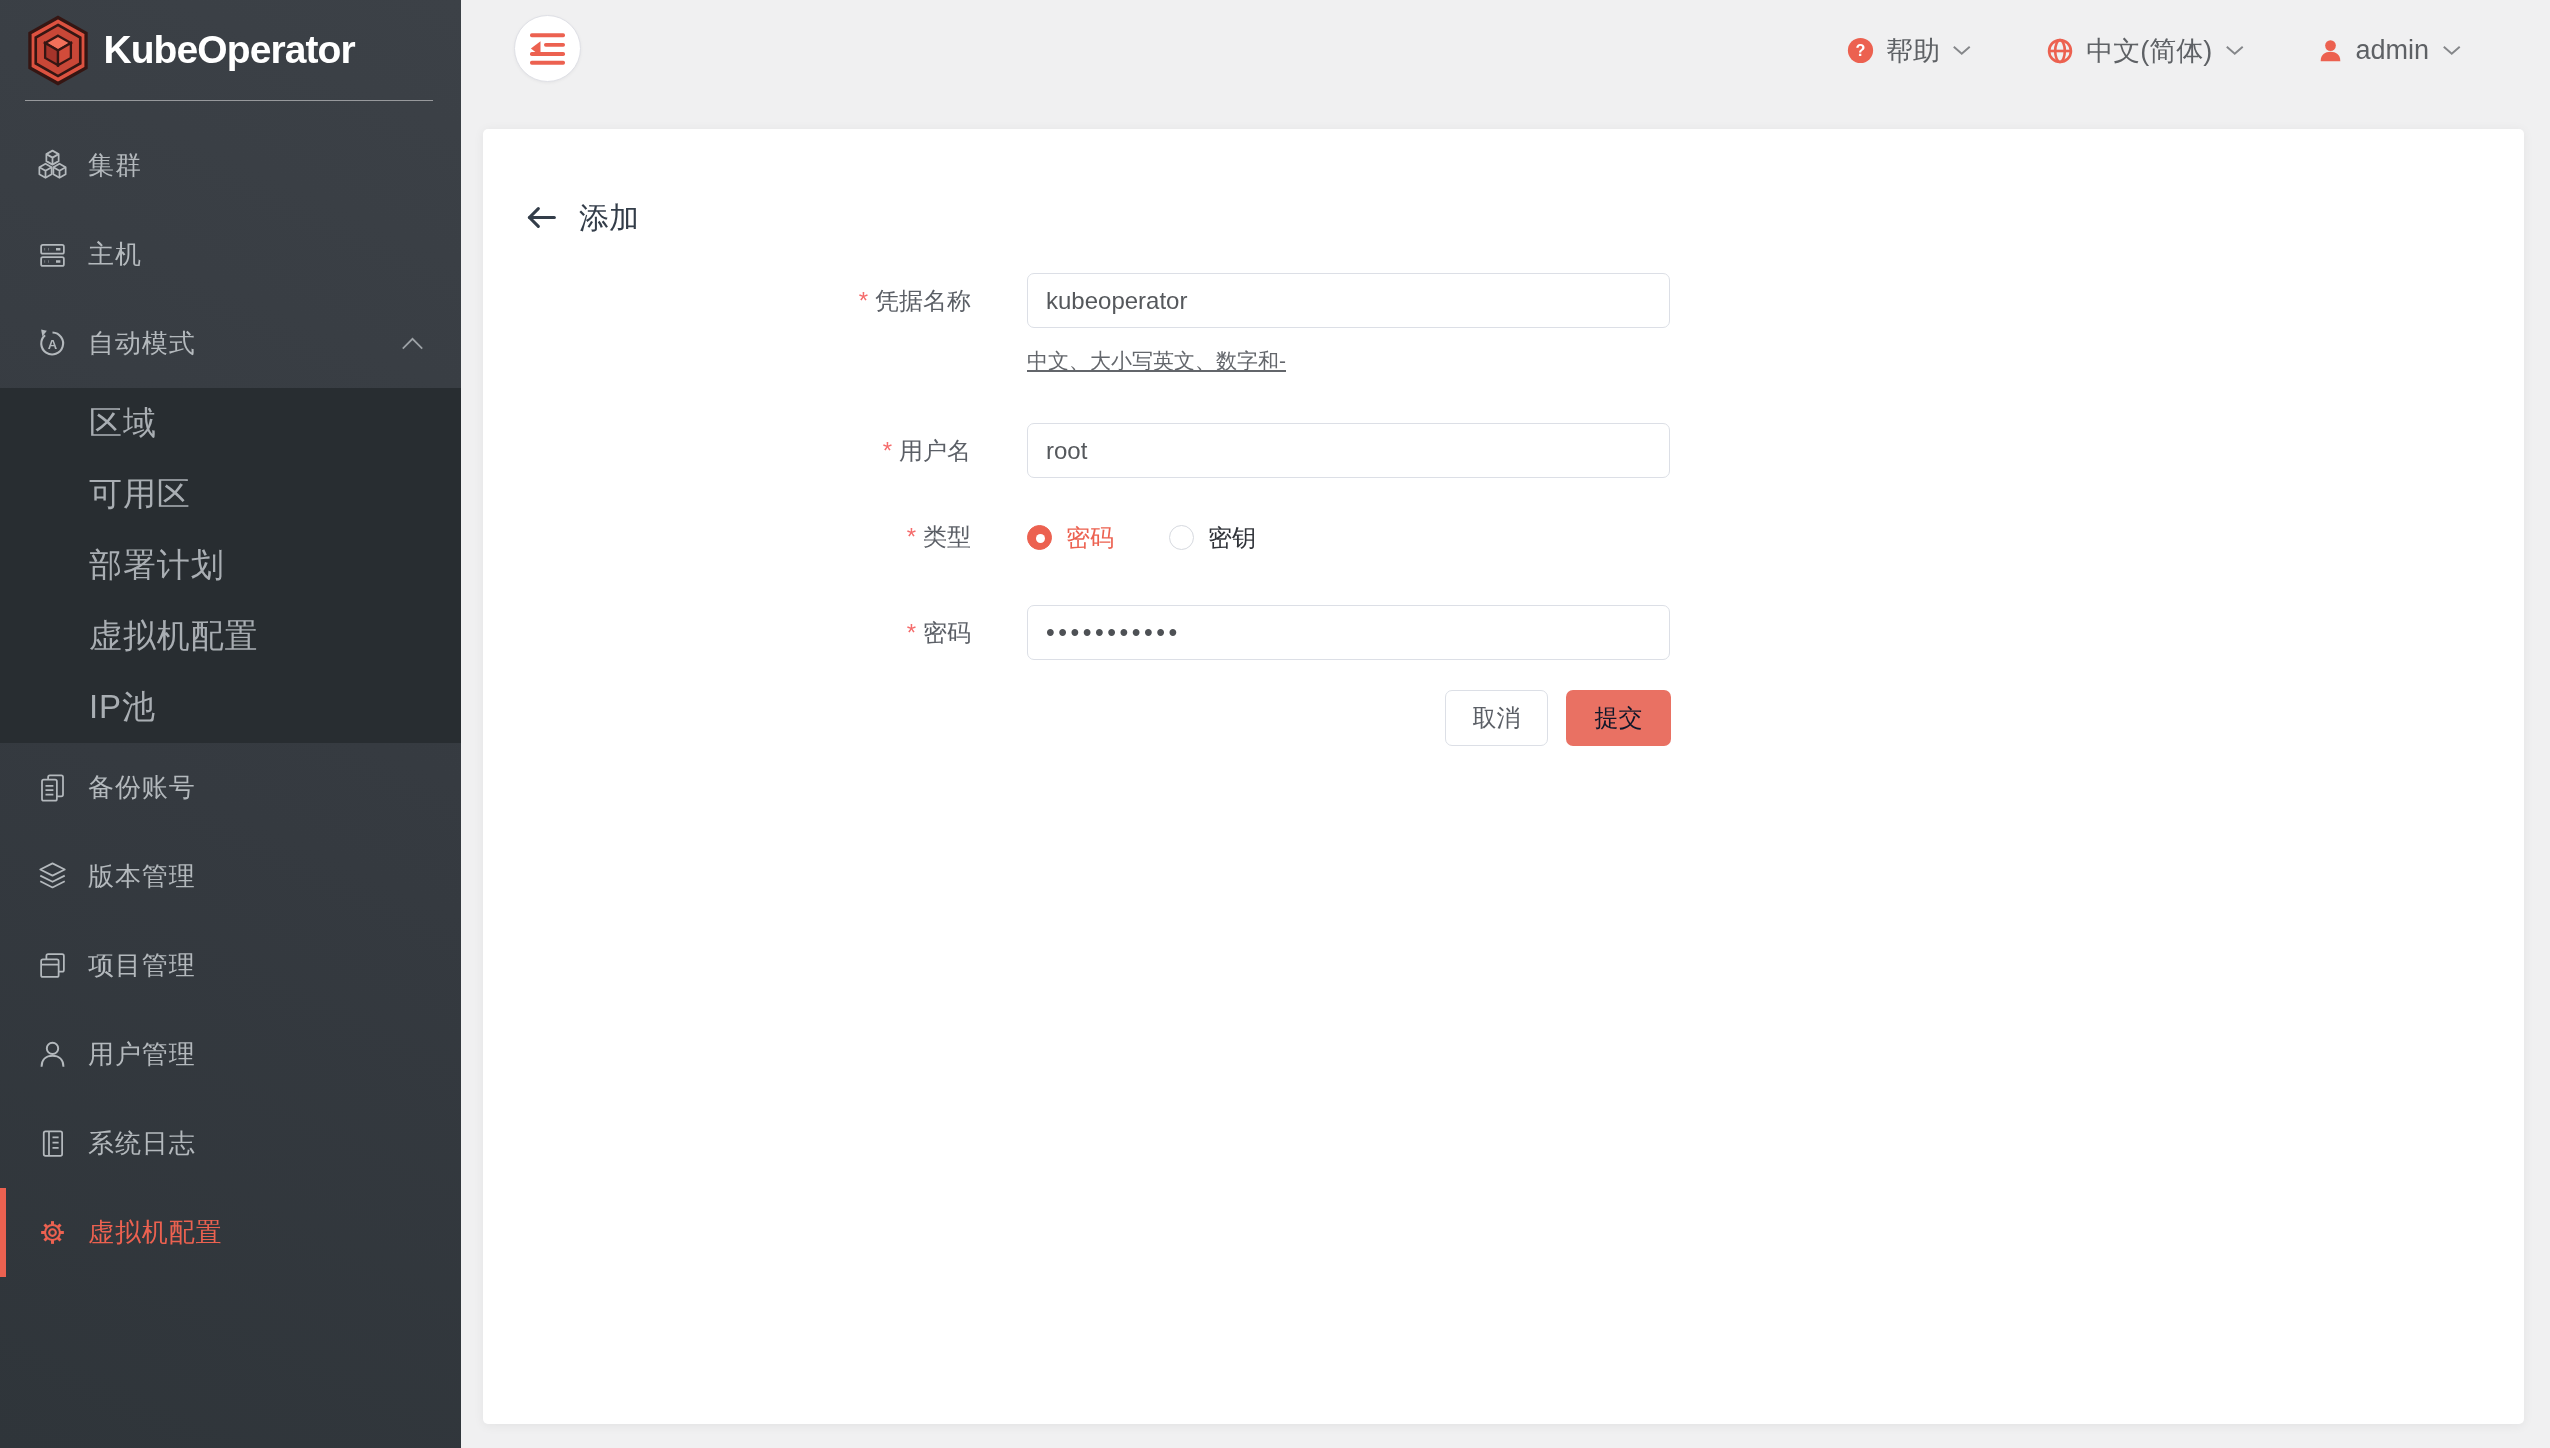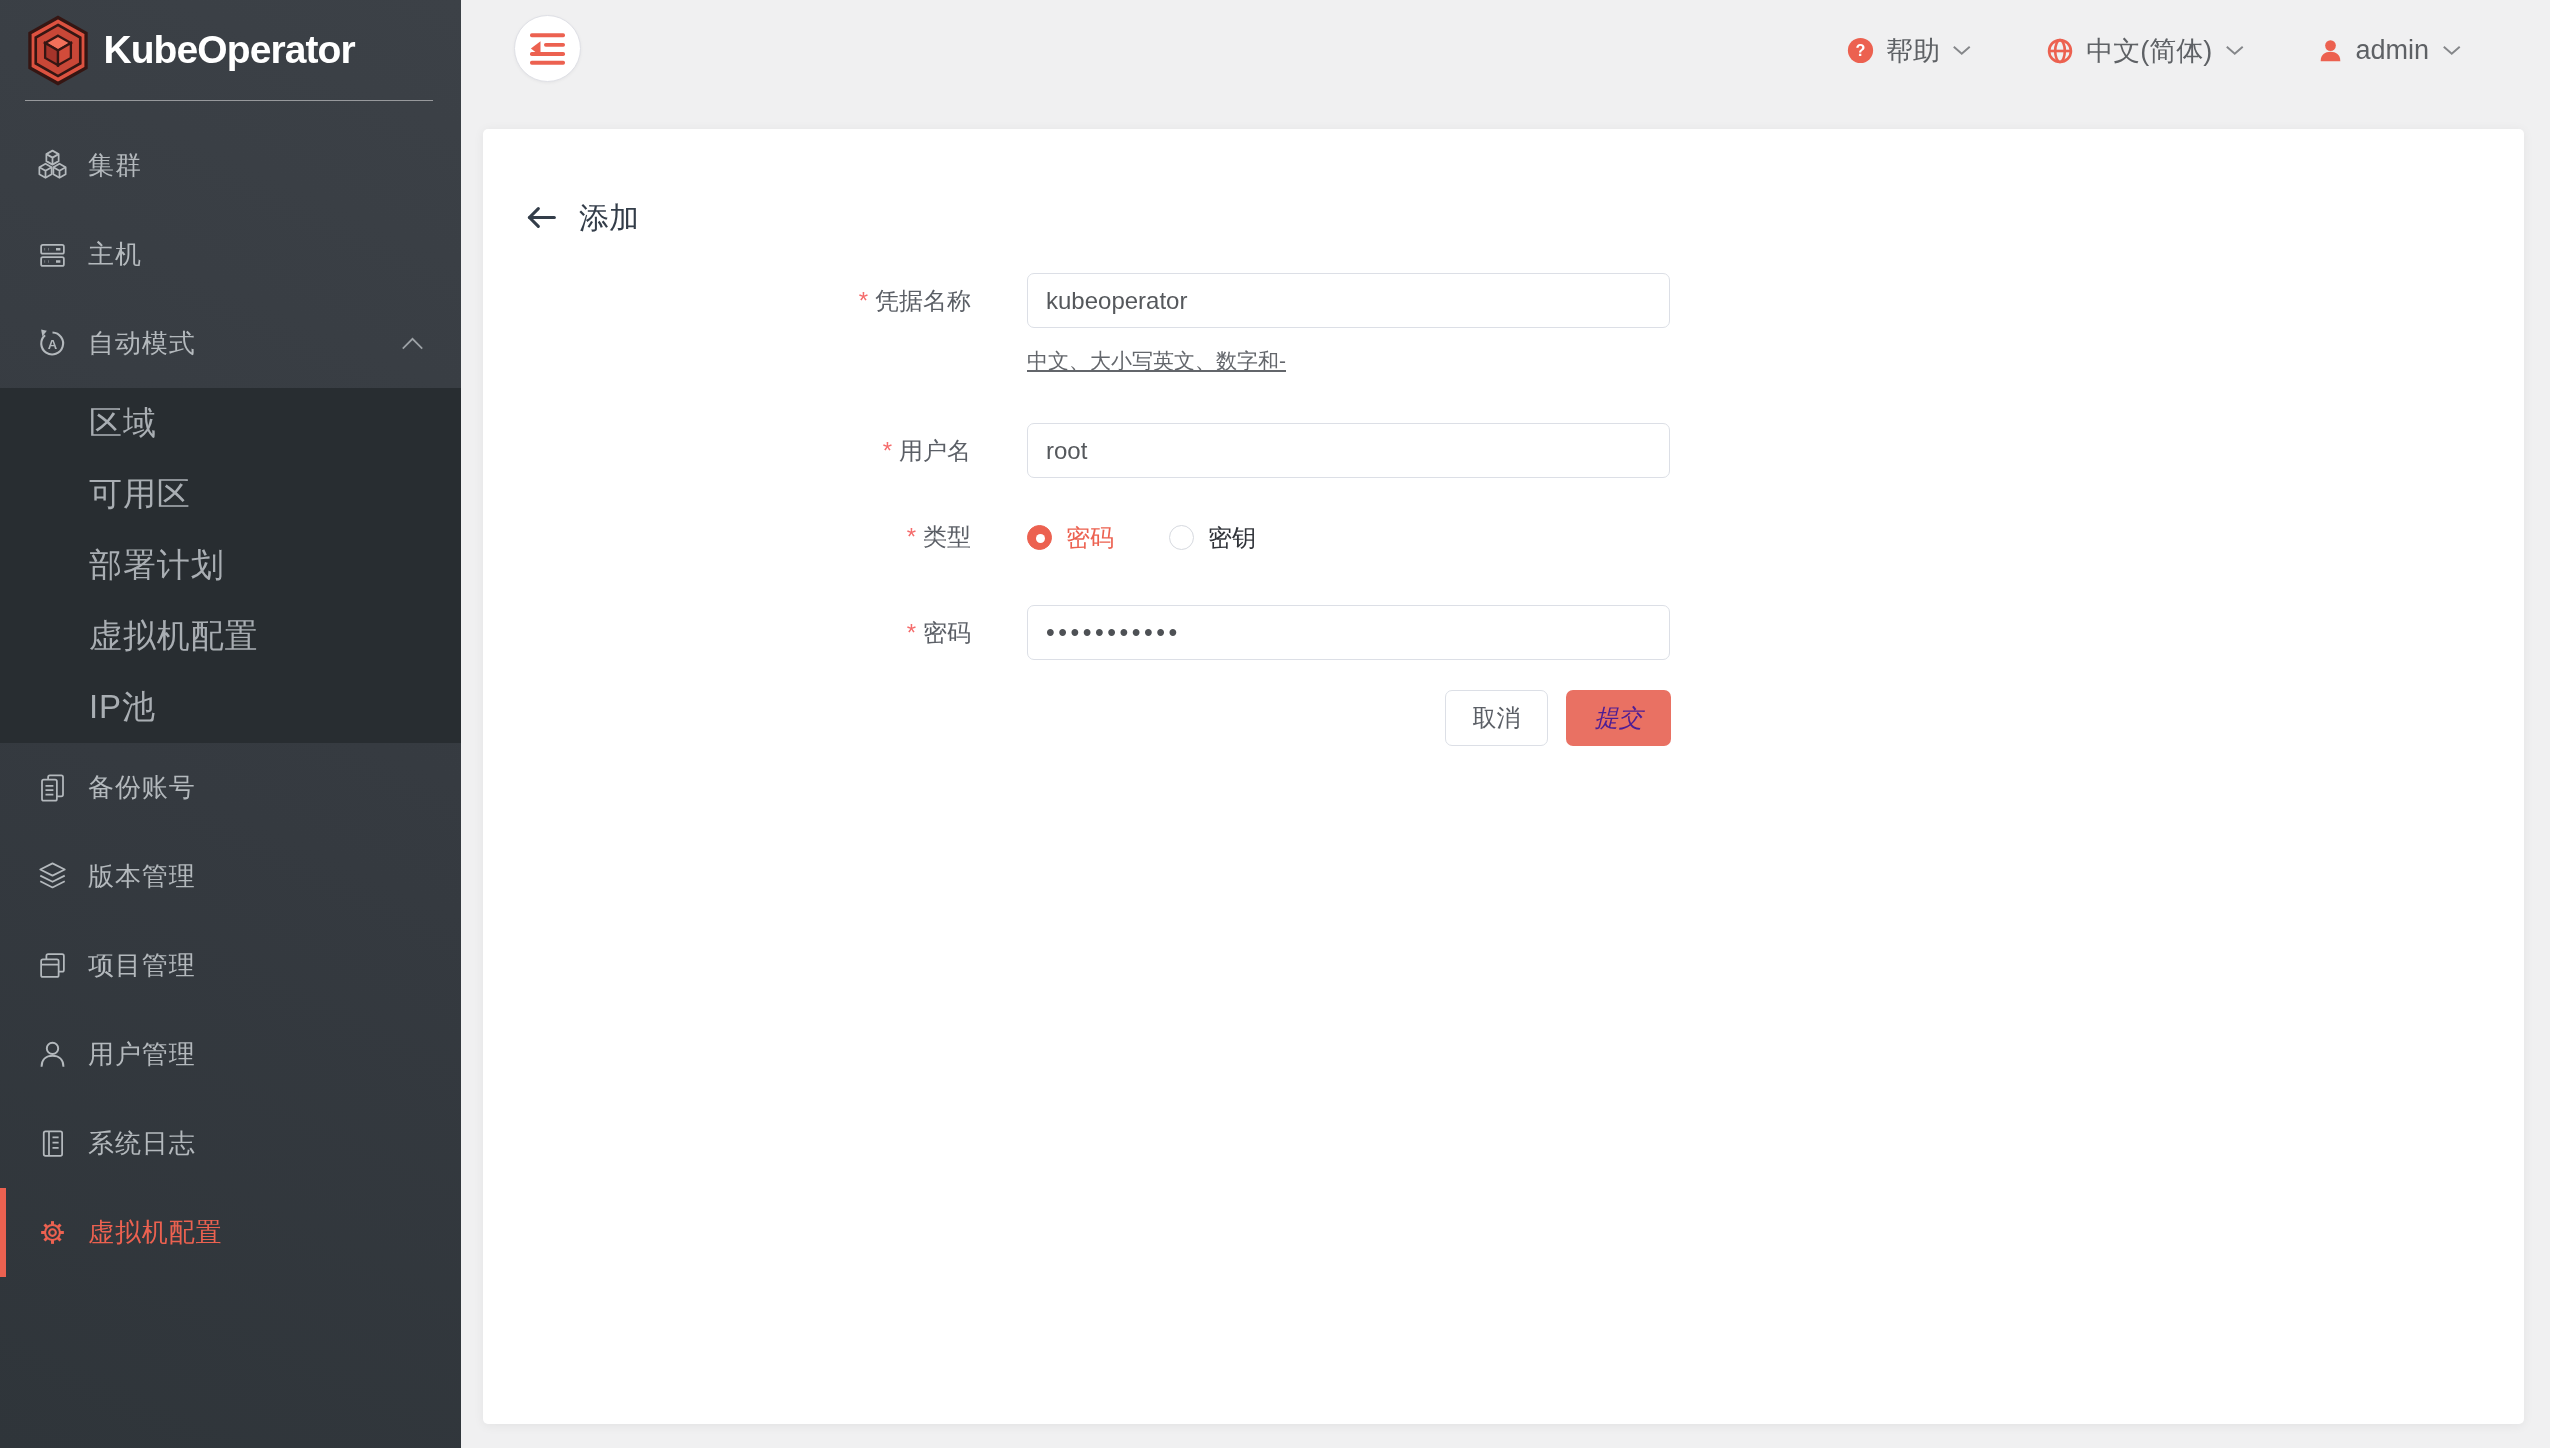--- a/index.html
+++ b/index.html
@@ -63,21 +63,21 @@
   .radio-item.checked .radio-circle::after { content:""; position:absolute; left:8px; top:8px;
     width:9px; height:9px; border-radius:50%; background:#FFFFFF; }
   .radio-text { margin-left:14px; font-size:24px; color:#303339; }
   .radio-item.checked .radio-text { color:#EC6150; }
 
   .btn { position:absolute; top:561px; height:56px; border-radius:7px; font-size:24px;
     display:flex; align-items:center; justify-content:center; cursor:pointer;
     font-family:"Liberation Sans","DejaVu Sans",sans-serif; }
   .btn-cancel { left:962px; width:103px; background:#FFFFFF;
     border:1.8px solid #DCDFE6; color:#5B5F66; }
-  .btn-submit { left:1083px; width:105px; background:#E97163; border:none; color:#4c1d95;font-style:italic; }
+  .btn-submit { left:1083px; width:105px; background:#E97163; border:none; color:#0f172a; }
 
   svg { display:block; }
 </style>
 </head>
 <body>
 
 <aside class="sidebar">
   <div class="logo-box">
     <span>
       <svg width="66" height="73" viewBox="0 0 40 44">

